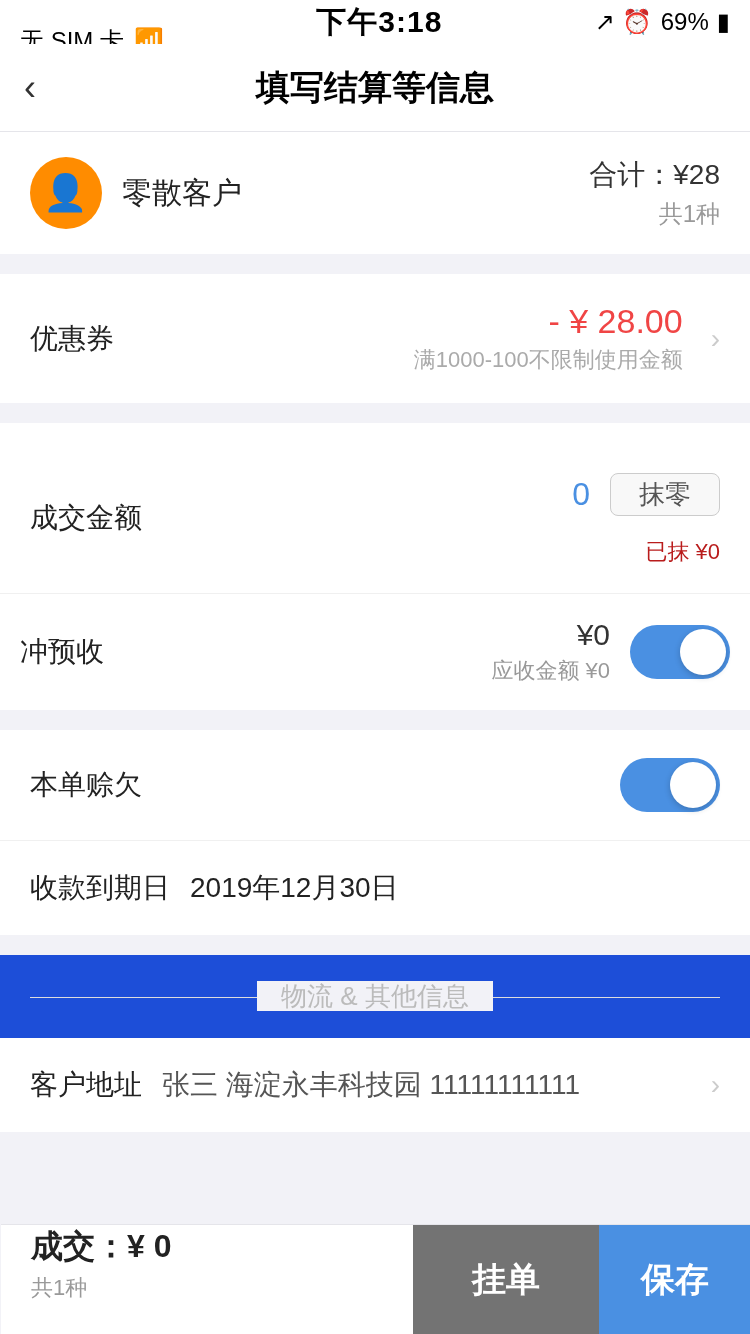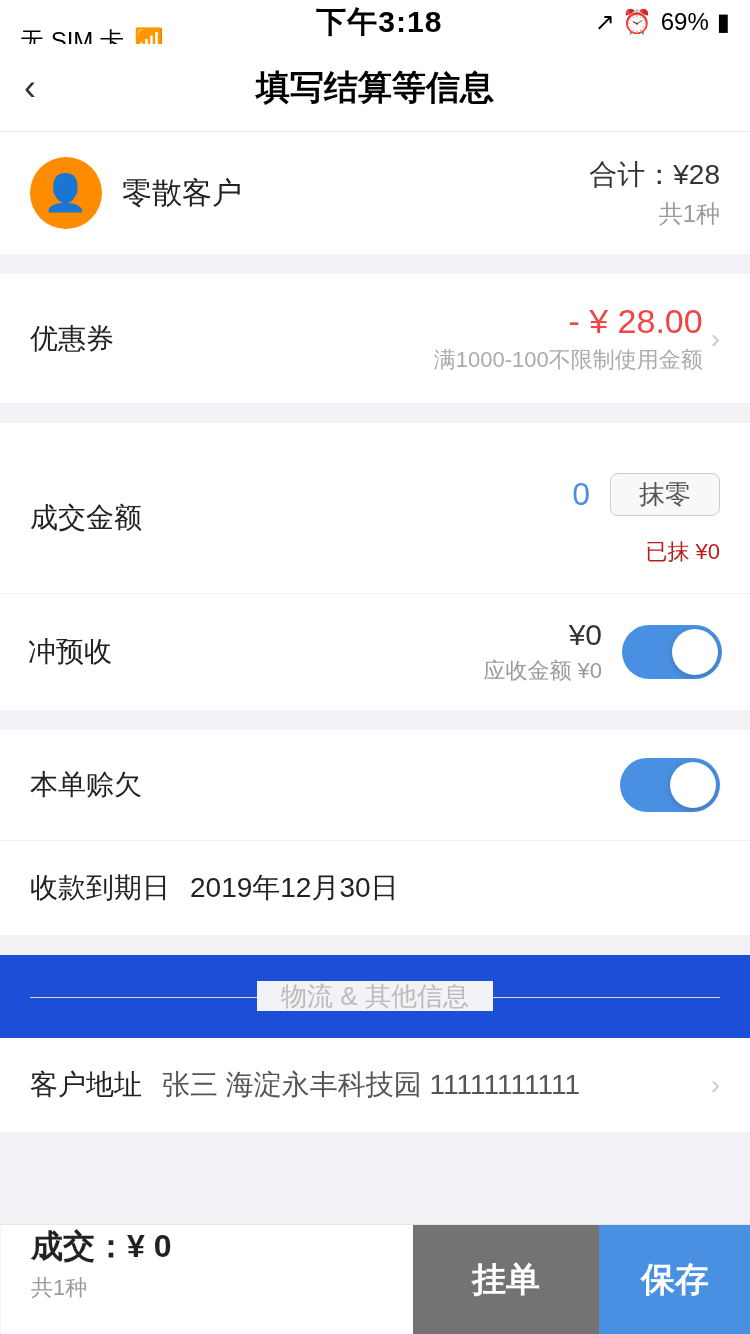--- a/index.html
+++ b/index.html
@@ -79,21 +79,21 @@
 
     
     .coupon-row {
       display: flex;
       align-items: center;
       justify-content: space-between;
       padding: 28px 30px;
       background: #fff;
     }
     .coupon-label { font-size: 28px; color: #222; }
-    .coupon-right { display: flex; align-items: center; gap: 8px; text-align: right; }
+    .coupon-right { display: flex; align-items: center; gap: 28px; text-align: right; }
     .coupon-amount { font-size: 34px; color: #f04545; font-weight: 500; }
     .coupon-desc { font-size: 22px; color: #aaa; margin-top: 4px; }
     .chevron { font-size: 28px; color: #ccc; }
 
     
     .deal-row {
       padding: 28px 30px 10px 30px;
       background: #fff;
       border-bottom: 1px solid #f0f0f0;
     }
@@ -111,21 +111,21 @@
       border-radius: 8px;
       padding: 3px 28px;
       font-size: 26px;
       color: #555;
       cursor: pointer;
     }
     .deal-sub { font-size: 22px; color: #b91c1c; text-align: right; padding-bottom: 16px; }
 
     
     .advance-row {
-      padding: 24px 28px;
+      padding: 24px 20px;
       background: #fff;
       display: flex;
       align-items: center;
       justify-content: space-between;
     }
     .advance-label { font-size: 28px; color: #222; }
     .advance-right { display: flex; align-items: center; gap: 20px; }
     .advance-amounts { text-align: right; }
     .advance-main { font-size: 30px; color: #333; }
     .advance-sub { font-size: 22px; color: #999; margin-top: 4px; }

